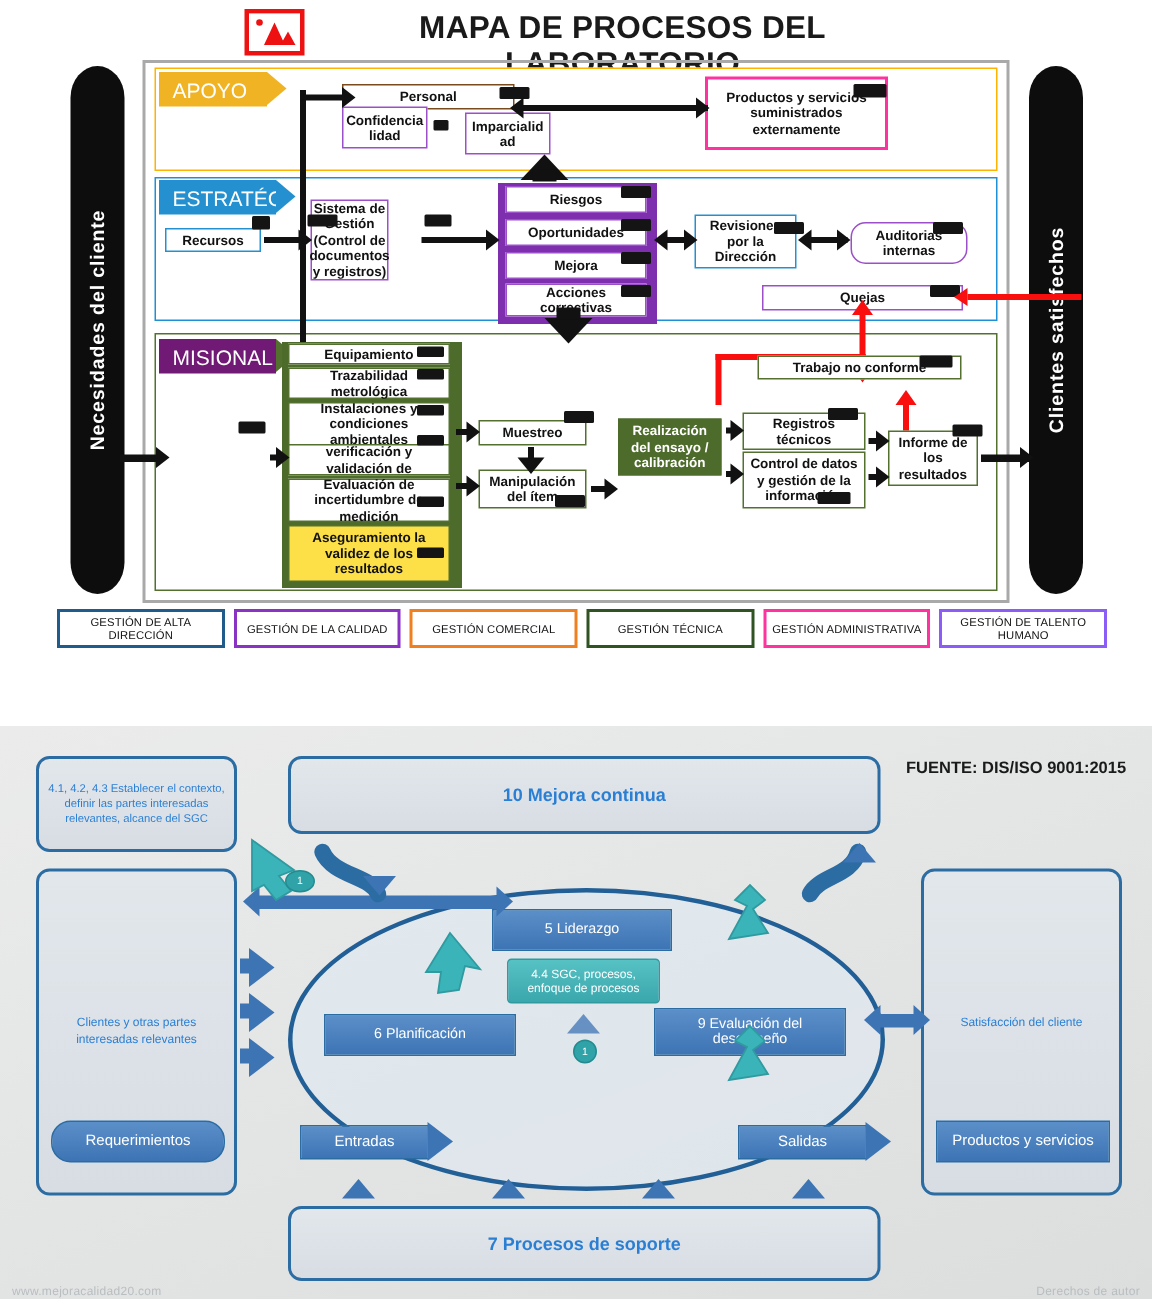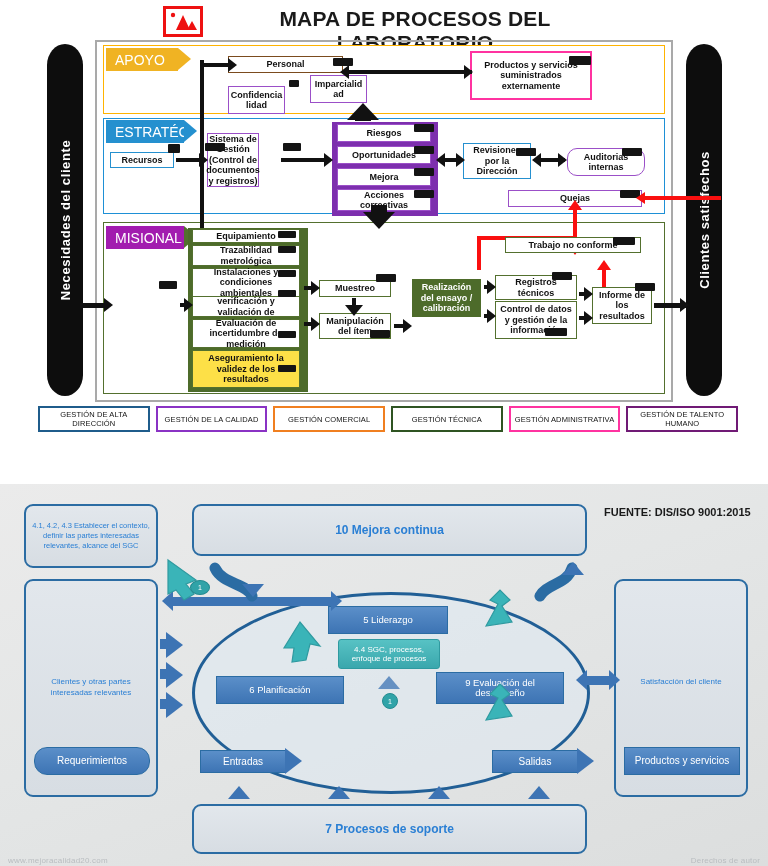--- a/index.html
+++ b/index.html
@@ -55,21 +55,21 @@
     padding-left:9px;color:#fff;font-size:14px;font-weight:normal;box-sizing:border-box;
   }
   .chev::after{
     content:"";position:absolute;right:-13px;top:0;width:0;height:0;
     border-top:11.5px solid transparent;border-bottom:11.5px solid transparent;
   }
   #chev-apoyo{left:106px;top:48px;width:72px;background:#f0b323;}
   #chev-apoyo::after{border-left:13px solid #f0b323;}
   #chev-estrat{left:106px;top:120px;width:78px;background:#2590cf;}
   #chev-estrat::after{border-left:13px solid #2590cf;}
-  #chev-mision{left:106px;top:226px;width:78px;background:#a21caf;}
+  #chev-mision{left:106px;top:226px;width:78px;background:#701a75;}
   #chev-mision::after{border-left:13px solid #53702e;}
 
   
   .pbox{
     position:absolute;box-sizing:border-box;background:#fff;
     display:flex;align-items:center;justify-content:center;text-align:center;
     font-size:9px;font-weight:bold;color:#111;line-height:10.5px;padding:1px 2px;
   }
   .b-brown{border:1.5px solid #7b4b1e;}
   .b-purple{border:1.5px solid #9b4fc8;}
@@ -183,21 +183,21 @@
 
   <div class="band" id="band-apoyo"></div>
   <div class="band" id="band-estrat"></div>
   <div class="band" id="band-mision"></div>
 
   <div class="chev" id="chev-apoyo">APOYO</div>
   <div class="chev" id="chev-estrat">ESTRATÉG</div>
   <div class="chev" id="chev-mision">MISIONAL</div>
 
   <div class="pbox b-brown" style="left:228px;top:56px;width:115px;height:17px;">Personal</div>
-  <div class="pbox b-purple" style="left:228px;top:86px;width:57px;height:28px;">Confidencia lidad</div>
+  <div class="pbox b-purple" style="left:228px;top:71px;width:57px;height:28px;">Confidencia lidad</div>
   <div class="pbox b-purple" style="left:310px;top:75px;width:57px;height:28px;">Imparcialid ad</div>
   <div class="pbox b-pink" style="left:470px;top:51px;width:122px;height:49px;">Productos y servicios suministrados externamente</div>
 
   <div class="smudge" style="left:333px;top:58px;width:20px;height:8px;"></div>
   <div class="smudge" style="left:289px;top:80px;width:10px;height:7px;"></div>
   <div class="smudge" style="left:569px;top:56px;width:22px;height:9px;"></div>
 
   <div class="ar" style="left:200px;top:60px;width:4px;height:220px;"></div>
   <div class="ar" style="left:200px;top:63px;width:30px;height:4px;"></div>
   <div class="ah ah-r" style="left:228px;top:58px;"></div>
@@ -317,21 +317,21 @@
   <div class="ah ah-r" style="left:584px;top:311px;"></div>
   <div class="ar" style="left:654px;top:303px;width:32px;height:5px;"></div>
   <div class="ah ah-r" style="left:680px;top:298px;"></div>
 
   <div class="legend">
     <div class="lg" style="border:2px solid #1f5c8b;">GESTIÓN DE ALTA DIRECCIÓN</div>
     <div class="lg" style="border:2px solid #8a32c4;">GESTIÓN DE LA CALIDAD</div>
     <div class="lg" style="border:2px solid #f07f20;">GESTIÓN COMERCIAL</div>
     <div class="lg" style="border:2px solid #2f5422;">GESTIÓN TÉCNICA</div>
     <div class="lg" style="border:2px solid #ff33a0;">GESTIÓN ADMINISTRATIVA</div>
-    <div class="lg" style="border:2px solid #701a75;">GESTIÓN DE TALENTO HUMANO</div>
+    <div class="lg" style="border:2px solid #8b5cf6;">GESTIÓN DE TALENTO HUMANO</div>
   </div>
 </div>
 
 <div id="bottom-diagram">
 
   <div class="source-note">FUENTE: DIS/ISO 9001:2015</div>
 
   <div class="rbox" style="left:24px;top:20px;width:134px;height:64px;font-size:7.5px;line-height:10px;">4.1, 4.2, 4.3 Establecer el contexto, definir las partes interesadas relevantes,  alcance del SGC</div>
 
   <div class="rbox" style="left:192px;top:20px;width:395px;height:52px;font-weight:bold;font-size:12px;">10  Mejora continua</div>

